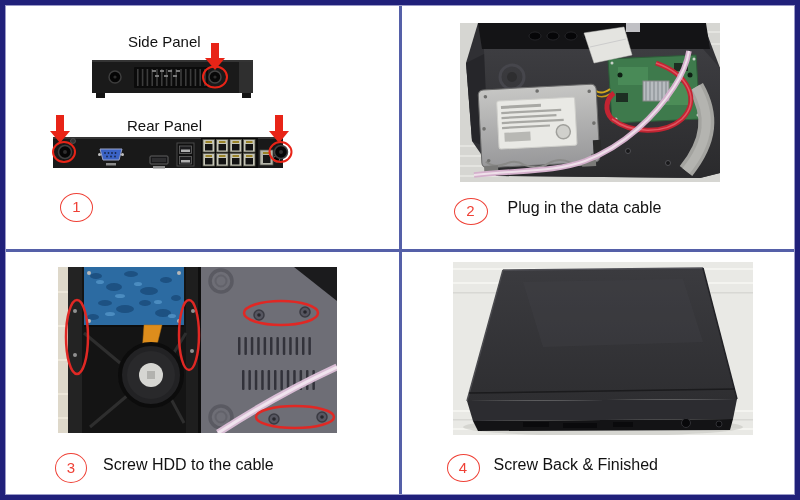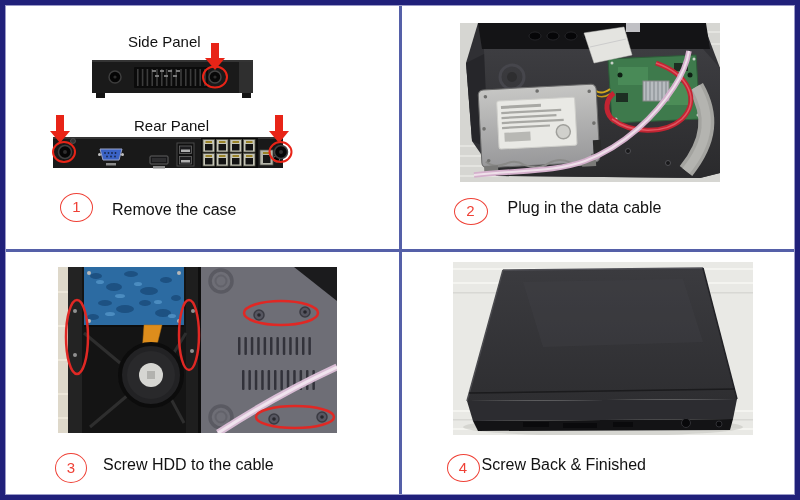--- a/index.html
+++ b/index.html
@@ -149,23 +149,22 @@
         <g fill="#e82417">
           <rect x="50" y="109" width="8" height="16"></rect>
           <polygon points="44,125 64,125 54,137"></polygon>
         </g>
         <g fill="#e82417">
           <rect x="269" y="109" width="8" height="16"></rect>
           <polygon points="263,125 283,125 273,137"></polygon>
         </g>
       </svg>
       <div class="lbl" style="left:122px;top:27px;">Side Panel</div>
-      <div class="lbl" style="left:128px;top:111px;">Rear Panel</div>
+      <div class="lbl" style="left:121px;top:111px;">Rear Panel</div>
       <div class="step-badge" style="left:54px;top:187px;width:33px;height:29px;line-height:26px;">1</div>
-      <div class="step-text" style="left:106px;top:195px;">Remove the case</div>
     </div>
 
     <div class="divider"></div>
 
     <div class="quad">
       <svg style="left:58px;top:17px;" width="260" height="159" viewBox="0 0 260 159">
         <defs>
           <linearGradient id="floorG" x1="0" y1="0" x2="0" y2="1">
             <stop offset="0" stop-color="#3d3d41"></stop>
               <stop offset="1" stop-color="#2a2a2c"></stop>
@@ -456,17 +455,17 @@
           <g>
             <rect x="70" y="160" width="26" height="5" fill="#0a0a0c"></rect>
             <rect x="110" y="161" width="34" height="5" fill="#0a0a0c"></rect>
             <rect x="160" y="160" width="20" height="5" fill="#0a0a0c"></rect>
             <circle cx="233" cy="161" r="4.5" fill="#08080a" stroke="#303034" stroke-width="1"></circle>
             <circle cx="266" cy="162" r="3" fill="#08080a" stroke="#303034" stroke-width="1"></circle>
           </g>
         </g>
       </svg>
       <div class="step-badge" style="left:45px;top:202px;width:33px;height:28px;line-height:25px;">4</div>
-      <div class="step-text" style="left:80px;top:204px;">Screw Back &amp; Finished</div>
+      <div class="step-text" style="left:92px;top:204px;">Screw Back &amp; Finished</div>
     </div>
 
   </div>
 </div>
 
 </body></html>

